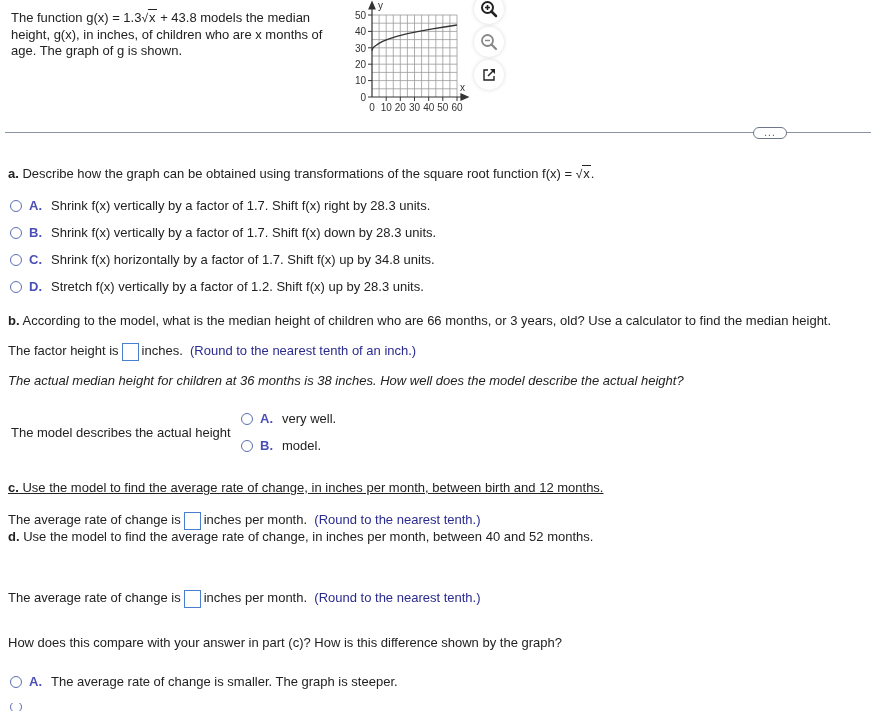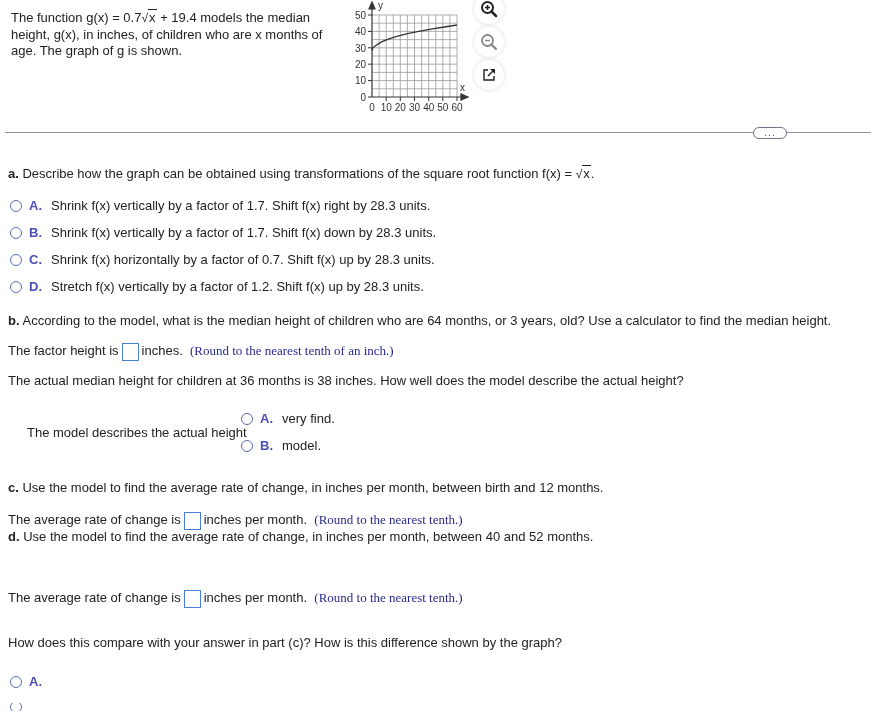--- a/index.html
+++ b/index.html
@@ -14,28 +14,28 @@
   .zbtn { width:30px; height:30px; border-radius:50%; background:#fff;
           box-shadow:0 0 4px rgba(0,0,0,0.15); display:flex; align-items:center; justify-content:center; cursor:pointer; }
   .divider { left:5px; top:132px; width:866px; height:1px; background:#8a93a3; }
   .more-btn { left:753px; top:127px; width:32px; height:10px; border:1px solid #6e7788; border-radius:6px;
               background:#fff; display:flex; align-items:center; justify-content:center; font-size:10px; line-height:6px; color:#4a5160; letter-spacing:1px; cursor:pointer; }
   .line { position:absolute; left:8px; white-space:nowrap; font-size:13px; }
   .bold { font-weight:bold; }
   .opt { position:absolute; left:10px; display:flex; align-items:center; white-space:nowrap; cursor:pointer; }
   .radio { width:12px; height:12px; border:1.3px solid #5a6fb0; border-radius:50%; display:inline-block; margin-right:7px; box-sizing:border-box; }
   .letter { color:#4a4fb5; font-weight:bold; margin-right:9px; }
-  .hint { color:#2a2a8f;font-family:Liberation Serif, serif; }
+  .hint { color:#2a2a8f; }
   .ansbox { display:inline-block; width:17px; height:18px; border:1px solid #4a7fd0; vertical-align:middle; margin:0 3px; box-sizing:border-box; background:#fff; }
 </style>
 </head>
 <body>
 
 <div class="abs intro">
-  <span>The function g(x) = 0.7</span><span class="sqrt"><span class="rad">√</span><span class="over">x</span></span><span> + 19.4 models the median height, g(x), in inches, of children who are x months of age.  The graph of g is shown.</span>
+  <span>The function g(x) = 1.3</span><span class="sqrt"><span class="rad">√</span><span class="over">x</span></span><span> + 43.8 models the median height, g(x), in inches, of children who are x months of age.  The graph of g is shown.</span>
 </div>
 
 <div class="abs graph">
   <svg width="140" height="120" viewBox="0 0 140 120">
 
     <g stroke="#9a9a9a" stroke-width="0.8">
       <line x1="32" y1="15" x2="117" y2="15"></line>
       <line x1="32" y1="23.2" x2="117" y2="23.2"></line>
       <line x1="32" y1="31.4" x2="117" y2="31.4"></line>
       <line x1="32" y1="39.6" x2="117" y2="39.6"></line>
@@ -141,67 +141,68 @@
   <span>Shrink f(x) vertically by a factor of 1.7.  Shift f(x) right by 28.3 units.</span>
 </div>
 <div class="opt" style="top:225px;">
   <span class="radio"></span>
   <span class="letter">B.</span>
   <span>Shrink f(x) vertically by a factor of 1.7.  Shift f(x) down by 28.3 units.</span>
 </div>
 <div class="opt" style="top:252px;">
   <span class="radio"></span>
   <span class="letter">C.</span>
-  <span>Shrink f(x) horizontally by a factor of 0.7.  Shift f(x) up by 28.3 units.</span>
+  <span>Shrink f(x) horizontally by a factor of 1.7.  Shift f(x) up by 34.8 units.</span>
 </div>
 <div class="opt" style="top:279px;">
   <span class="radio"></span>
   <span class="letter">D.</span>
   <span>Stretch f(x) vertically by a factor of 1.2.  Shift f(x) up by 28.3 units.</span>
 </div>
 
 <div class="line" style="top:313px;">
-  <span class="bold">b.</span><span> According to the model, what is the median height of children who are 64 months, or 3 years, old?  Use a calculator to find the median height.</span>
+  <span class="bold">b.</span><span> According to the model, what is the median height of children who are 66 months, or 3 years, old?  Use a calculator to find the median height.</span>
 </div>
 <div class="line" style="top:343px;">
   <span>The factor height is</span><span class="ansbox"></span><span>inches.</span>&nbsp; <span class="hint">(Round to the nearest tenth of an inch.)</span>
 </div>
-<div class="line" style="top:373px;">
+<div class="line" style="top:373px;font-style:italic;">
   <span>The actual median height for children at 36 months is 38 inches.  How well does the model describe the actual height?</span>
 </div>
-<div class="line" style="top:425px; left:27px;">
+<div class="line" style="top:425px; left:11px;">
   <span>The model describes the actual height</span>
 </div>
 <div class="opt" style="top:411px; left:241px;">
   <span class="radio"></span>
   <span class="letter">A.</span>
-  <span>very find.</span>
+  <span>very well.</span>
 </div>
 <div class="opt" style="top:438px; left:241px;">
   <span class="radio"></span>
   <span class="letter">B.</span>
   <span>model.</span>
 </div>
 
-<div class="line" style="top:480px;">
+<div class="line" style="top:480px;text-decoration:underline;">
   <span class="bold">c.</span><span> Use the model to find the average rate of change, in inches per month, between birth and 12 months.</span>
 </div>
 <div class="line" style="top:512px;">
   <span>The average rate of change is</span><span class="ansbox"></span><span>inches per month.</span>&nbsp; <span class="hint">(Round to the nearest tenth.)</span>
 </div>
 
 <div class="line" style="top:529px;">
   <span class="bold">d.</span><span> Use the model to find the average rate of change, in inches per month, between 40 and 52 months.</span>
 </div>
 <div class="line" style="top:590px;">
   <span>The average rate of change is</span><span class="ansbox"></span><span>inches per month.</span>&nbsp; <span class="hint">(Round to the nearest tenth.)</span>
 </div>
 <div class="line" style="top:635px;">
   <span>How does this compare with your answer in part (c)?  How is this difference shown by the graph?</span>
 </div>
 <div class="opt" style="top:674px;">
   <span class="radio"></span>
   <span class="letter">A.</span>
+  <span>The average rate of change is smaller.  The graph is steeper.</span>
 </div>
 
 <div class="opt" style="top:703px; height:8px; overflow:hidden;">
   <span class="radio"></span>
 </div>
 
 </body></html>

